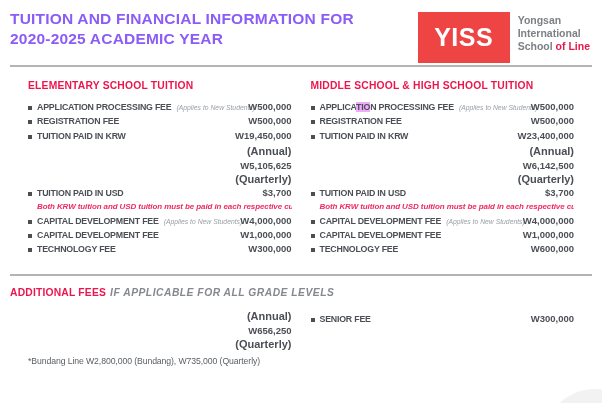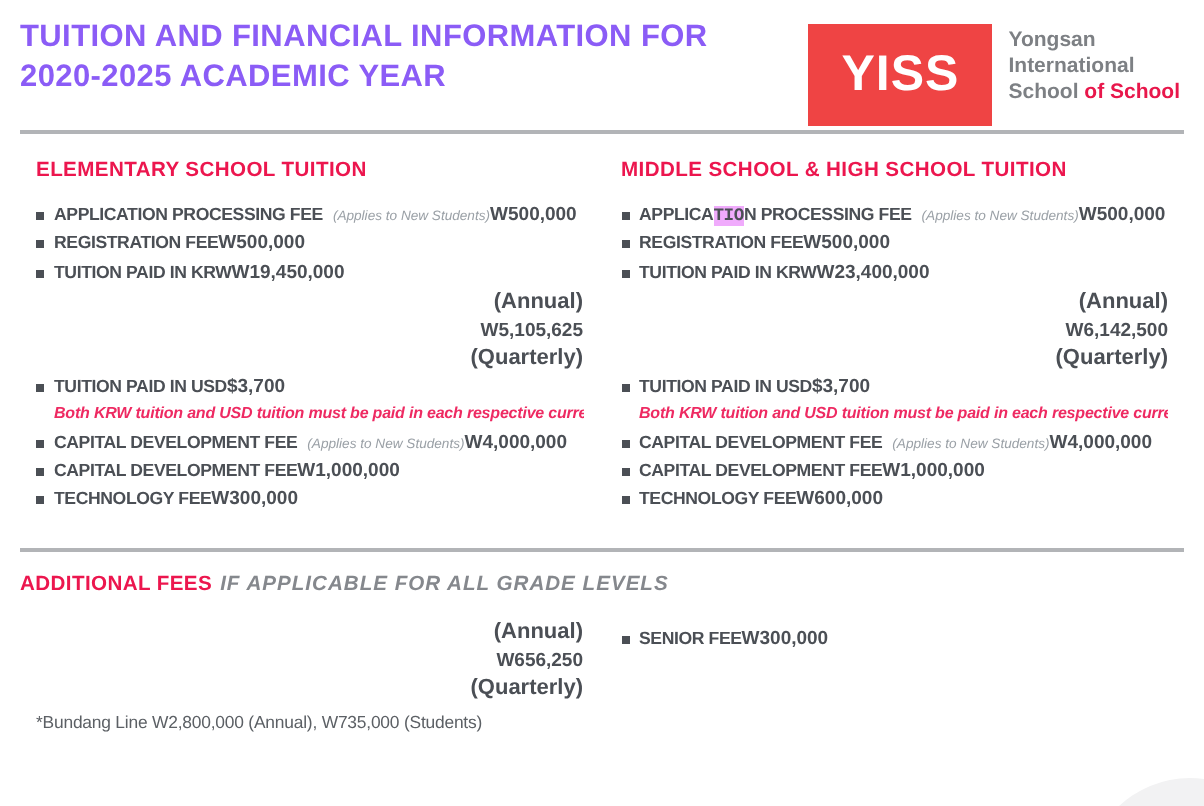--- a/index.html
+++ b/index.html
@@ -12,36 +12,36 @@
     height:65px;box-sizing:border-box;padding:9px 12px 0 10px;}
   .title{font-size:15.5px;font-weight:700;color:#8b5cf6;line-height:1.32;letter-spacing:.2px;}
   .logo{display:flex;gap:8px;margin-top:3px;}
   .logo-mark{background:#ef4444;color:#fff;font-size:25px;font-weight:700;letter-spacing:.5px;
     height:51px;width:92px;display:flex;align-items:center;justify-content:center;box-sizing:border-box;}
   .logo-word{font-size:10.5px;font-weight:700;color:#7d8084;line-height:1.25;padding-top:2px;}
   .logo-word .red{color:#e8174b;}
   
   .rule{border:none;border-top:2px solid #b2b4b7;margin:0 10px;}
   
-  .cols{display:flex;gap:19px;padding:0 18px;}
+  .cols{display:flex;gap:19px;padding:0 28px;}
   .col{flex:1;min-width:0;}
   .sec-title{color:#ec164e;font-size:10.3px;font-weight:700;letter-spacing:.2px;margin:13px 0 9px;}
   
-  .fee-row{display:flex;align-items:baseline;
+  .fee-row{display:flex;justify-content:space-between;align-items:baseline;
     line-height:14.3px;height:14.3px;white-space:nowrap;}
   .fee-label{display:flex;align-items:baseline;gap:5px;font-size:8.8px;font-weight:700;
     color:#4b4f55;letter-spacing:-.2px;min-width:0;}
   .bullet{width:4px;height:4px;background:#4b4f55;flex:none;display:inline-block;}
   .fee-note{font-size:6.8px;font-style:italic;font-weight:400;color:#9aa0a6;letter-spacing:0;}
   .fee-value{font-size:9.5px;font-weight:700;color:#4b4f55;letter-spacing:0;}
   .sub-row{line-height:14.3px;height:14.3px;text-align:right;}
   .cap{font-size:11px;}
   .currency-note{line-height:13.8px;height:13.8px;font-size:8px;font-style:italic;font-weight:700;
     color:#ee2a62;padding-left:9px;letter-spacing:-.1px;white-space:nowrap;overflow:hidden;}
-  .selection{background:#f0abfc;font-family:Liberation Mono, monospace;}
+  .selection{background:#f0abfc;}
   
   .add-title{margin:11px 10px 10px;font-size:10.3px;font-weight:700;letter-spacing:.2px;}
   .add-title .red{color:#ec164e;margin-top:24px;}
   .add-title .gray{color:#85888d;font-style:italic;margin-left:4px;letter-spacing:.5px;}
   .footnote{font-size:8.7px;font-weight:400;color:#5c6065;margin-top:5px;letter-spacing:-.1px;white-space:nowrap;}
   .senior-row{margin-top:4px;}
   
   .corner{position:absolute;left:543px;top:389px;width:104px;height:104px;border-radius:50%;background:#f2f2f3;}
 </style>
 </head>
@@ -52,21 +52,21 @@
   <div class="header">
     <div class="title">
       <div>TUITION AND FINANCIAL INFORMATION FOR</div>
       <div>2020-2025 ACADEMIC YEAR</div>
     </div>
     <div class="logo">
       <div class="logo-mark">YISS</div>
       <div class="logo-word">
         <div>Yongsan</div>
         <div>International</div>
-        <div><span>School </span><span class="red">of School</span></div>
+        <div><span>School </span><span class="red">of Line</span></div>
       </div>
     </div>
   </div>
 
   <hr class="rule">
 
   <div class="cols">
 
     <div class="col">
       <div class="sec-title">ELEMENTARY SCHOOL TUITION</div>
@@ -193,21 +193,21 @@
 
   <div class="add-title">
     <span class="red">ADDITIONAL FEES</span><span class="gray">IF APPLICABLE FOR ALL GRADE LEVELS</span>
   </div>
 
   <div class="cols">
     <div class="col">
       <div class="sub-row"><span class="fee-value cap">(Annual)</span></div>
       <div class="sub-row"><span class="fee-value">W656,250</span></div>
       <div class="sub-row"><span class="fee-value cap">(Quarterly)</span></div>
-      <div class="footnote">*Bundang Line W2,800,000 (Annual), W735,000 (Students)</div>
+      <div class="footnote">*Bundang Line W2,800,000 (Bundang), W735,000 (Quarterly)</div>
     </div>
     <div class="col">
       <div class="fee-row senior-row">
         <span class="fee-label">
             <span class="bullet"></span>
             <span>SENIOR FEE</span>
           </span>
         <span class="fee-value">W300,000</span>
       </div>
     </div>

